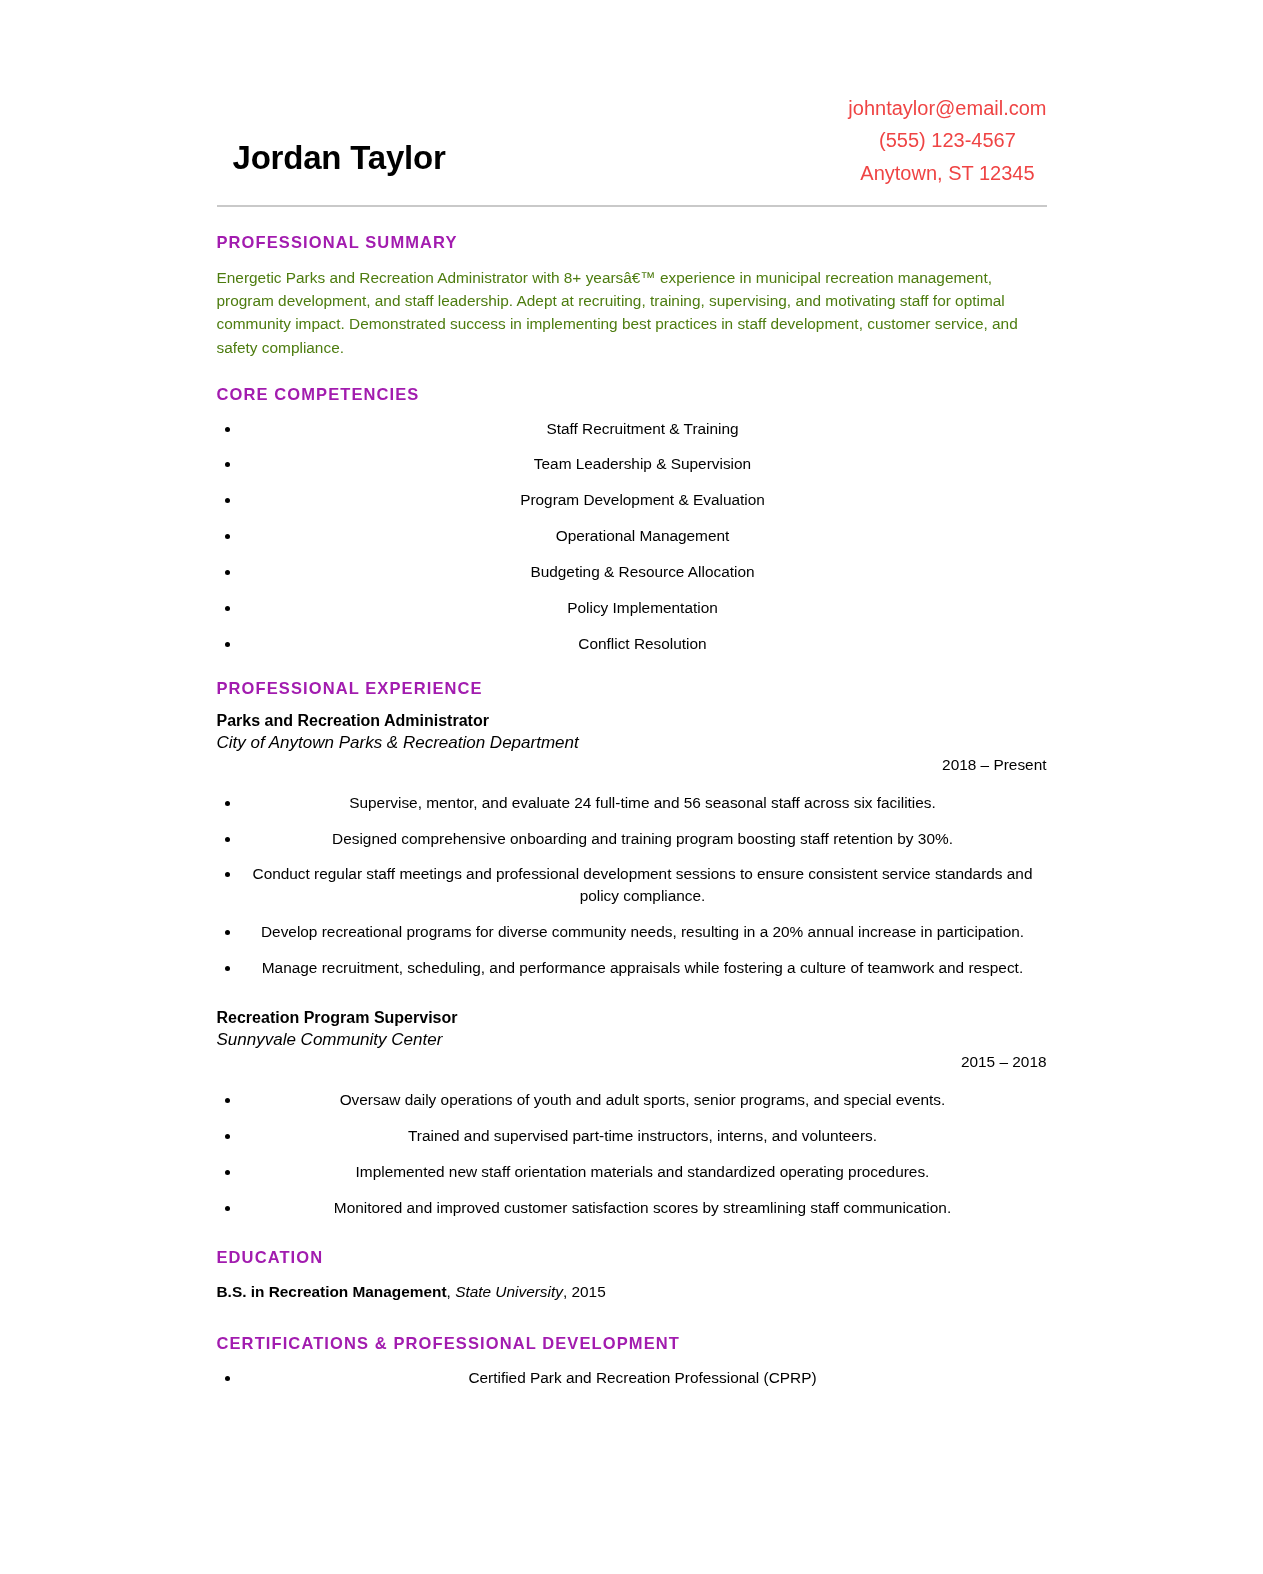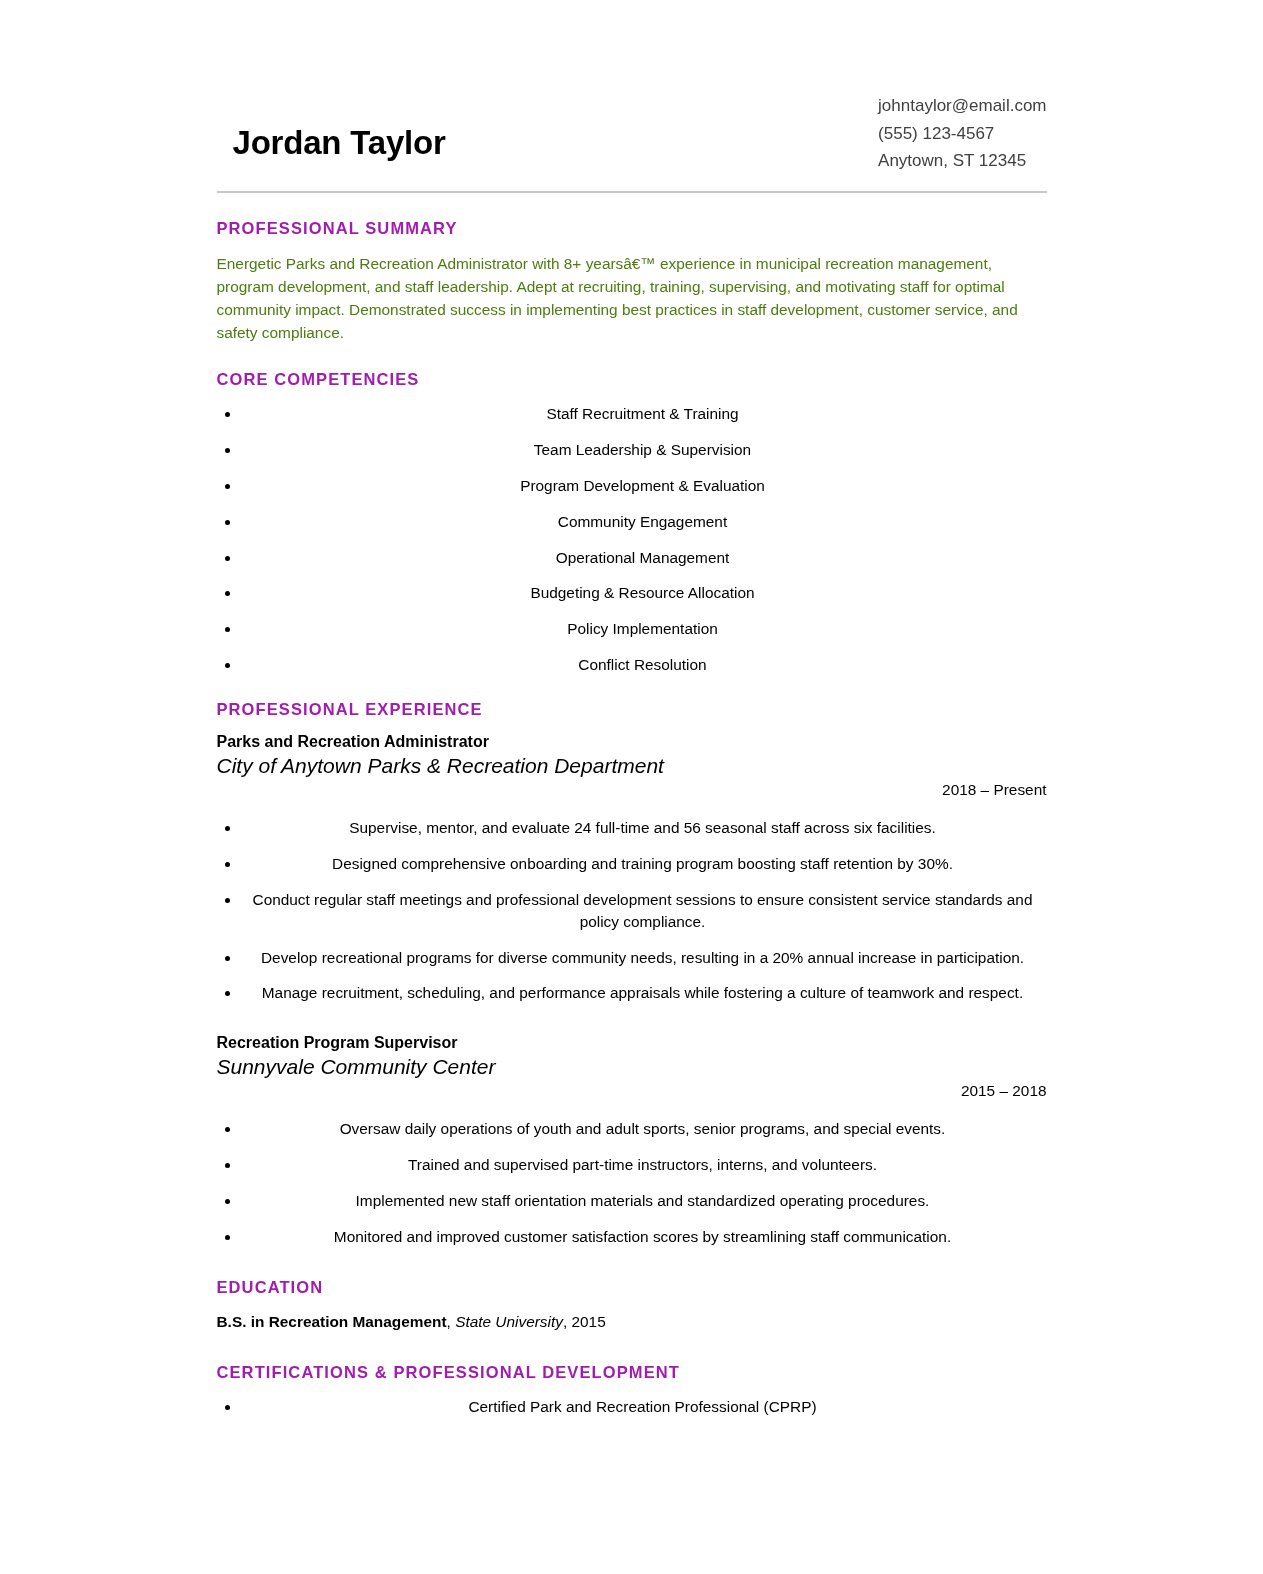--- a/index.html
+++ b/index.html
@@ -37,24 +37,24 @@
   .name {
     font-size: 33px;
     font-weight: bold;
     letter-spacing: -0.2px;
     line-height: 1.05;
     color: #000;
     margin: 16px;
     padding-bottom: 2px;
   }
   .contact {
-    text-align: left;
-    font-size: 17px;
+    text-align: center;
+    font-size: 20px;
     line-height: 1.62;
-    color: #404040;
+    color: #ef4444;
     padding-bottom: 4px;
   }
   .contact div { white-space: nowrap; }
   .rule {
     border: 0;
     border-top: 2px solid #c9c9c9;
     margin: 12px 0 0 0;
     width: 100%;
   }
 
@@ -108,21 +108,21 @@
   
   .job { margin-top: 4px; }
   .job + .job { margin-top: 30px; }
   .job-title {
     font-size: 16px;
     font-weight: bold;
     margin: 0 0 3px 0;
     color: #000;
   }
   .job-org {
-    font-size: 21px;
+    font-size: 17px;
     font-style: italic;
     margin: 0;
     color: #000;
   }
   .job-dates {
     font-size: 15.4px;
     text-align: right;
     margin: 3px 0 0 0;
     color: #000;
   }
@@ -162,21 +162,20 @@
       <h2 class="section-title">PROFESSIONAL SUMMARY</h2>
       <p class="summary-text">Energetic Parks and Recreation Administrator with 8+ yearsâ€™ experience in municipal recreation management, program development, and staff leadership. Adept at recruiting, training, supervising, and motivating staff for optimal community impact. Demonstrated success in implementing best practices in staff development, customer service, and safety compliance.</p>
     </div>
 
     <div class="section competencies-section">
       <h2 class="section-title">CORE COMPETENCIES</h2>
       <ul class="bullets competencies">
         <li>Staff Recruitment &amp; Training</li>
         <li>Team Leadership &amp; Supervision</li>
         <li>Program Development &amp; Evaluation</li>
-        <li>Community Engagement</li>
         <li>Operational Management</li>
         <li>Budgeting &amp; Resource Allocation</li>
         <li>Policy Implementation</li>
         <li>Conflict Resolution</li>
       </ul>
     </div>
 
     <div class="section experience">
       <h2 class="section-title">PROFESSIONAL EXPERIENCE</h2>
 

